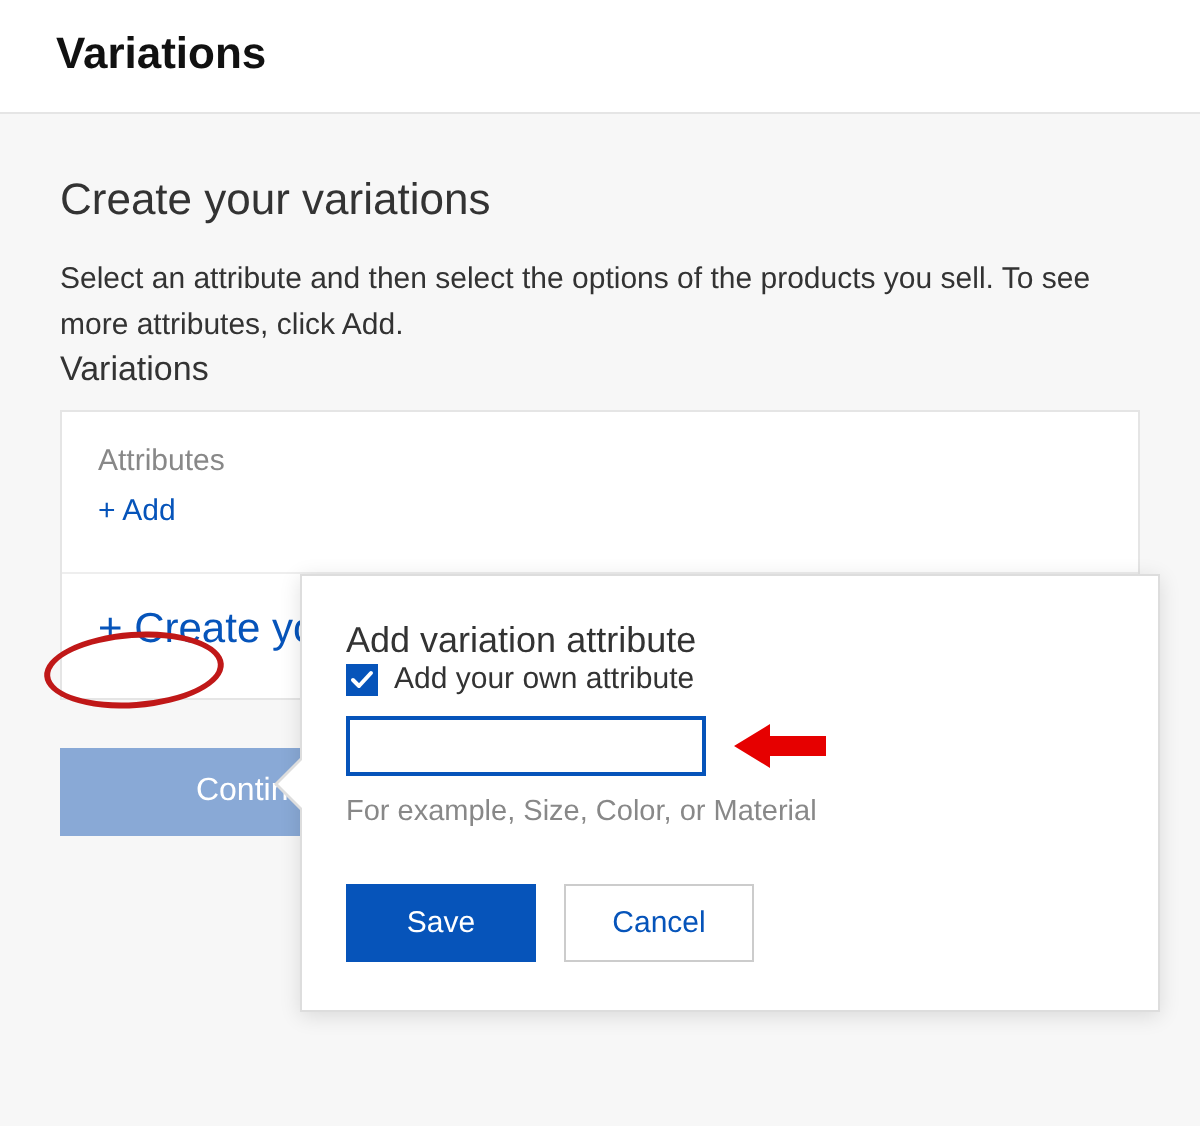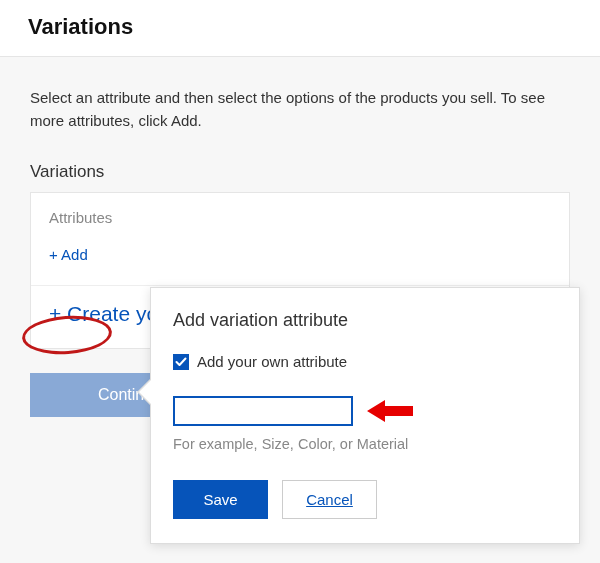--- a/index.html
+++ b/index.html
@@ -30,38 +30,38 @@
   .subtitle {
     font-size: 22px;
     font-weight: 400;
     color: #333;
     margin-bottom: 16px;
   }
   .desc {
     font-size: 15px;
     color: #333;
     line-height: 1.5;
-    margin-bottom: 30px;
+    margin-bottom: 1px;
   }
   .section-label {
     font-size: 17px;
     color: #333;
     margin-bottom: 10px;
   }
   .attr-card {
     background: #fff;
     border: 1px solid #e5e5e5;
     width: 540px;
     padding: 16px 18px 22px 18px;
     position: relative;
   }
   .attrs-title {
     font-size: 15px;
     color: #888;
-    margin-bottom: 20px;
+    margin-bottom: 8px;
   }
   .add-link {
     display: inline-block;
     font-size: 15px;
     color: #0654ba;
     cursor: pointer;
     margin-bottom: 22px;
     position: relative;
     text-align: center;
   }
@@ -126,27 +126,26 @@
     left: -12px;
     top: 91px;
     width: 0; height: 0;
     border-top: 13px solid transparent;
     border-bottom: 13px solid transparent;
     border-right: 13px solid #fff;
   }
   .pop-title {
     font-size: 18px;
     color: #333;
-    margin-bottom: 22px;
   }
   .check-row {
     display: flex;
     align-items: center;
     gap: 8px;
-    margin-bottom: 26px;
+    margin-bottom: 10px;
   }
   .checkbox {
     width: 16px; height: 16px;
     background: #0654ba;
     display: flex;
     align-items: center;
     justify-content: center;
     cursor: pointer;
   }
   .checkbox svg { width: 12px; height: 12px; }
@@ -189,31 +188,31 @@
   }
   .cancel-btn {
     background: #fff;
     color: #0654ba;
     border: 1px solid #ccc;
     font-size: 15px;
     padding: 10px 0;
     width: 95px;
     text-align: center;
     cursor: pointer;
-    text-decoration: underline;
   }
 </style>
 </head>
 <body>
 
 <div class="header">
   <h1>Variations</h1>
 </div>
 
 <div class="gray-area">
+  <div class="subtitle">Create your variations</div>
   <div class="desc">Select an attribute and then select the options of the products you sell. To see more attributes, click Add.</div>
   <div class="section-label">Variations</div>
 
   <div class="attr-card">
     <div class="attrs-title">Attributes</div>
     <span class="add-link">+ Add</span>
     <div class="divider"></div>
     <span class="create-link">+ Create your</span>
   </div>
 

